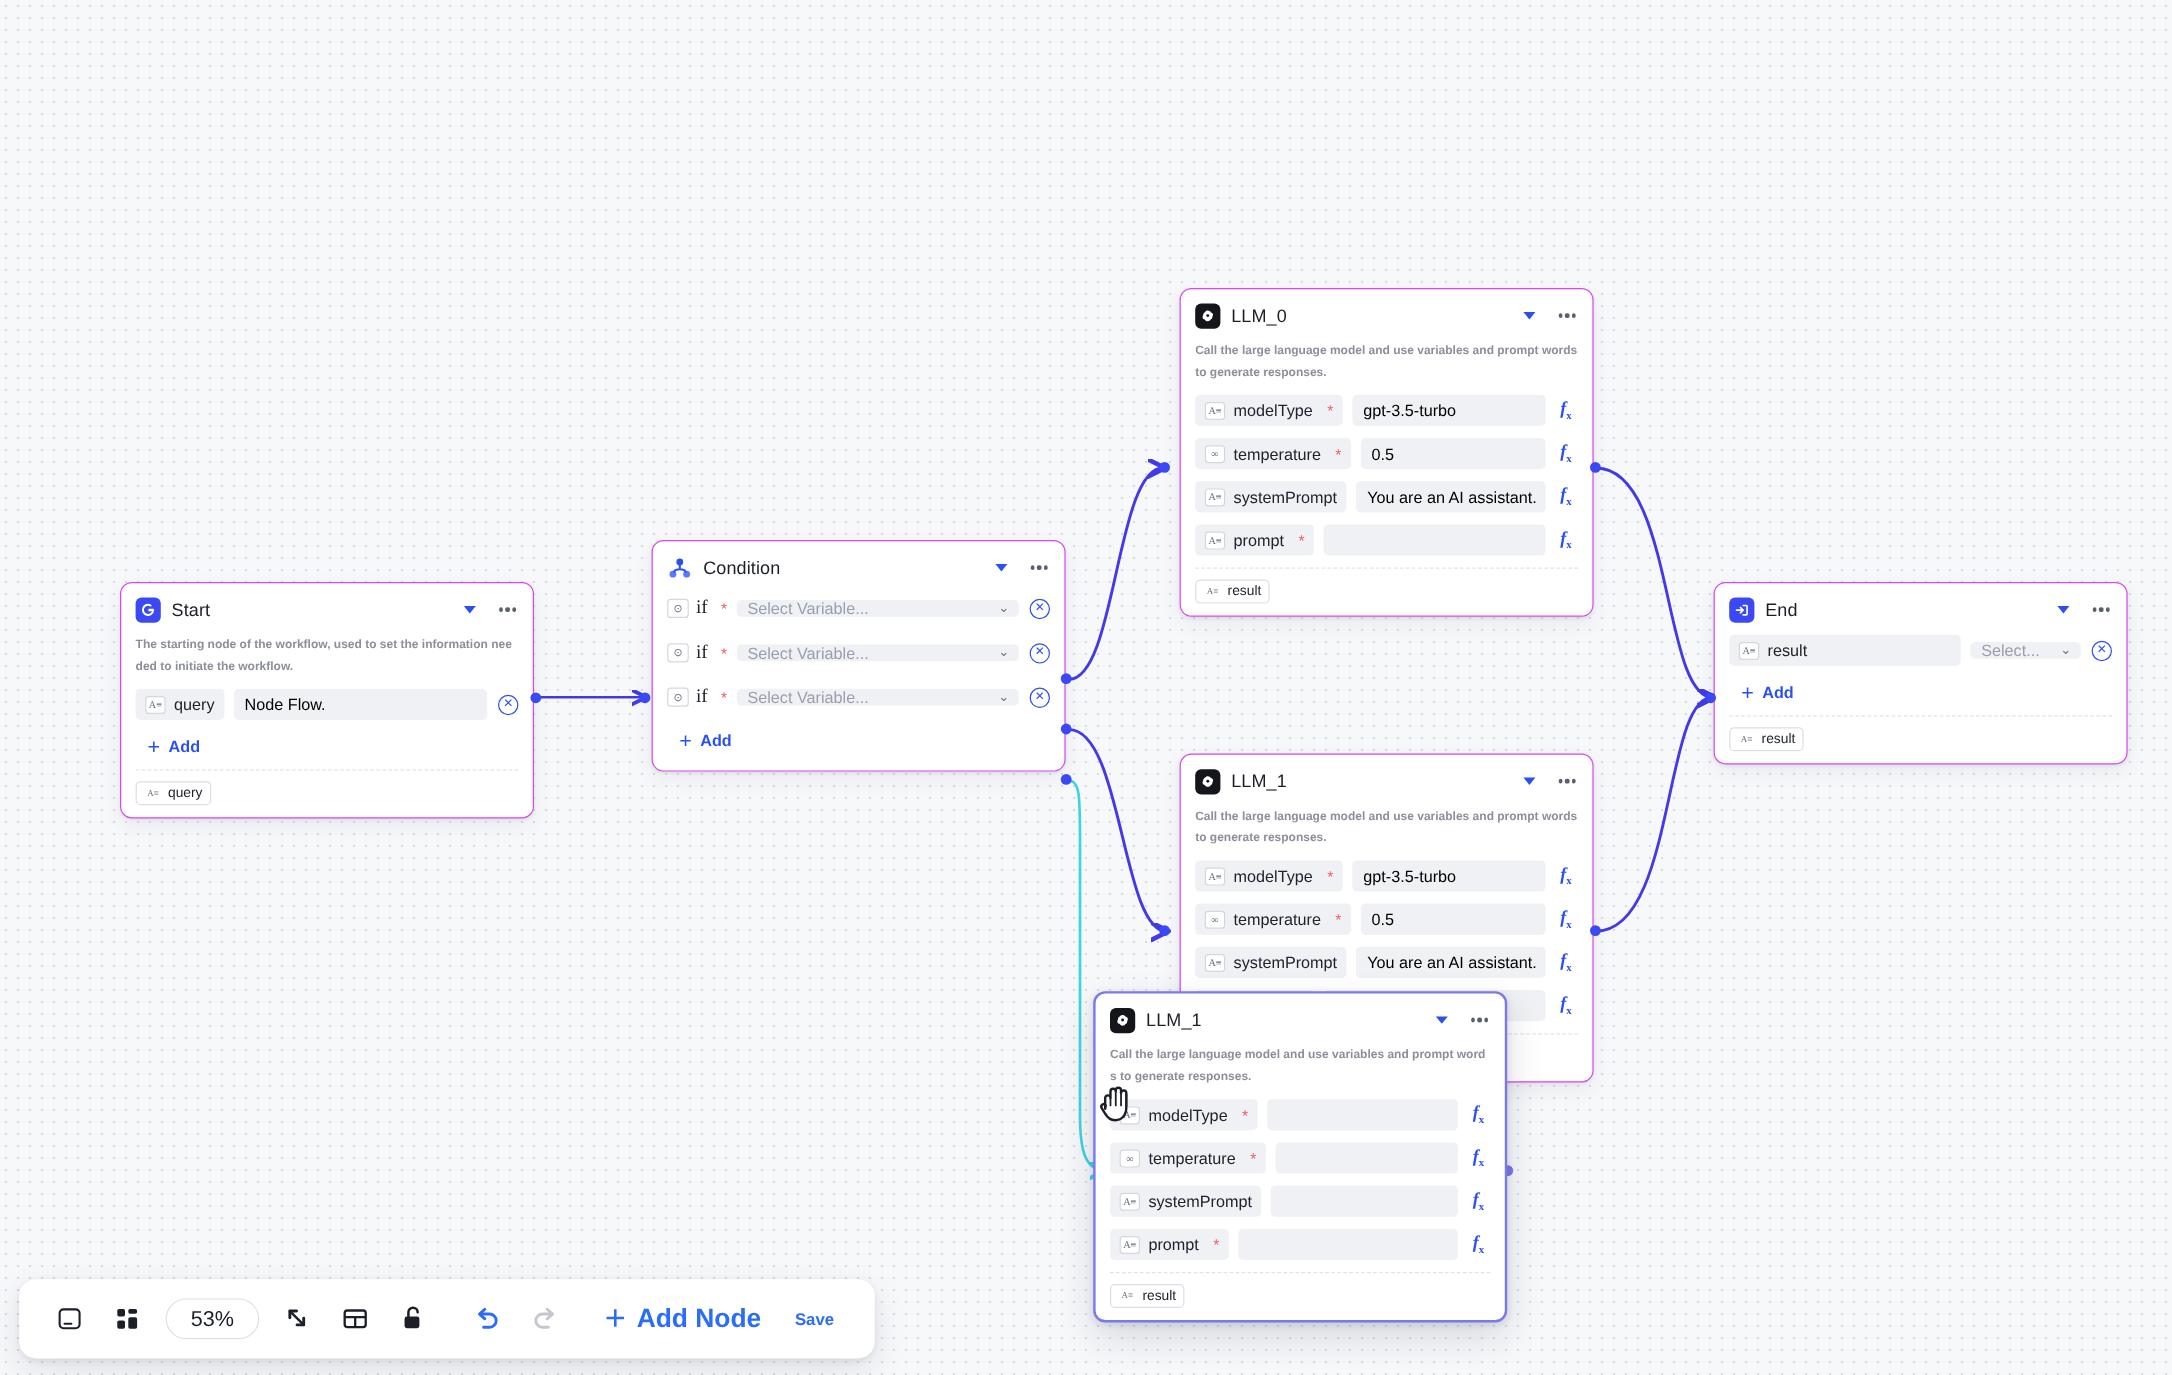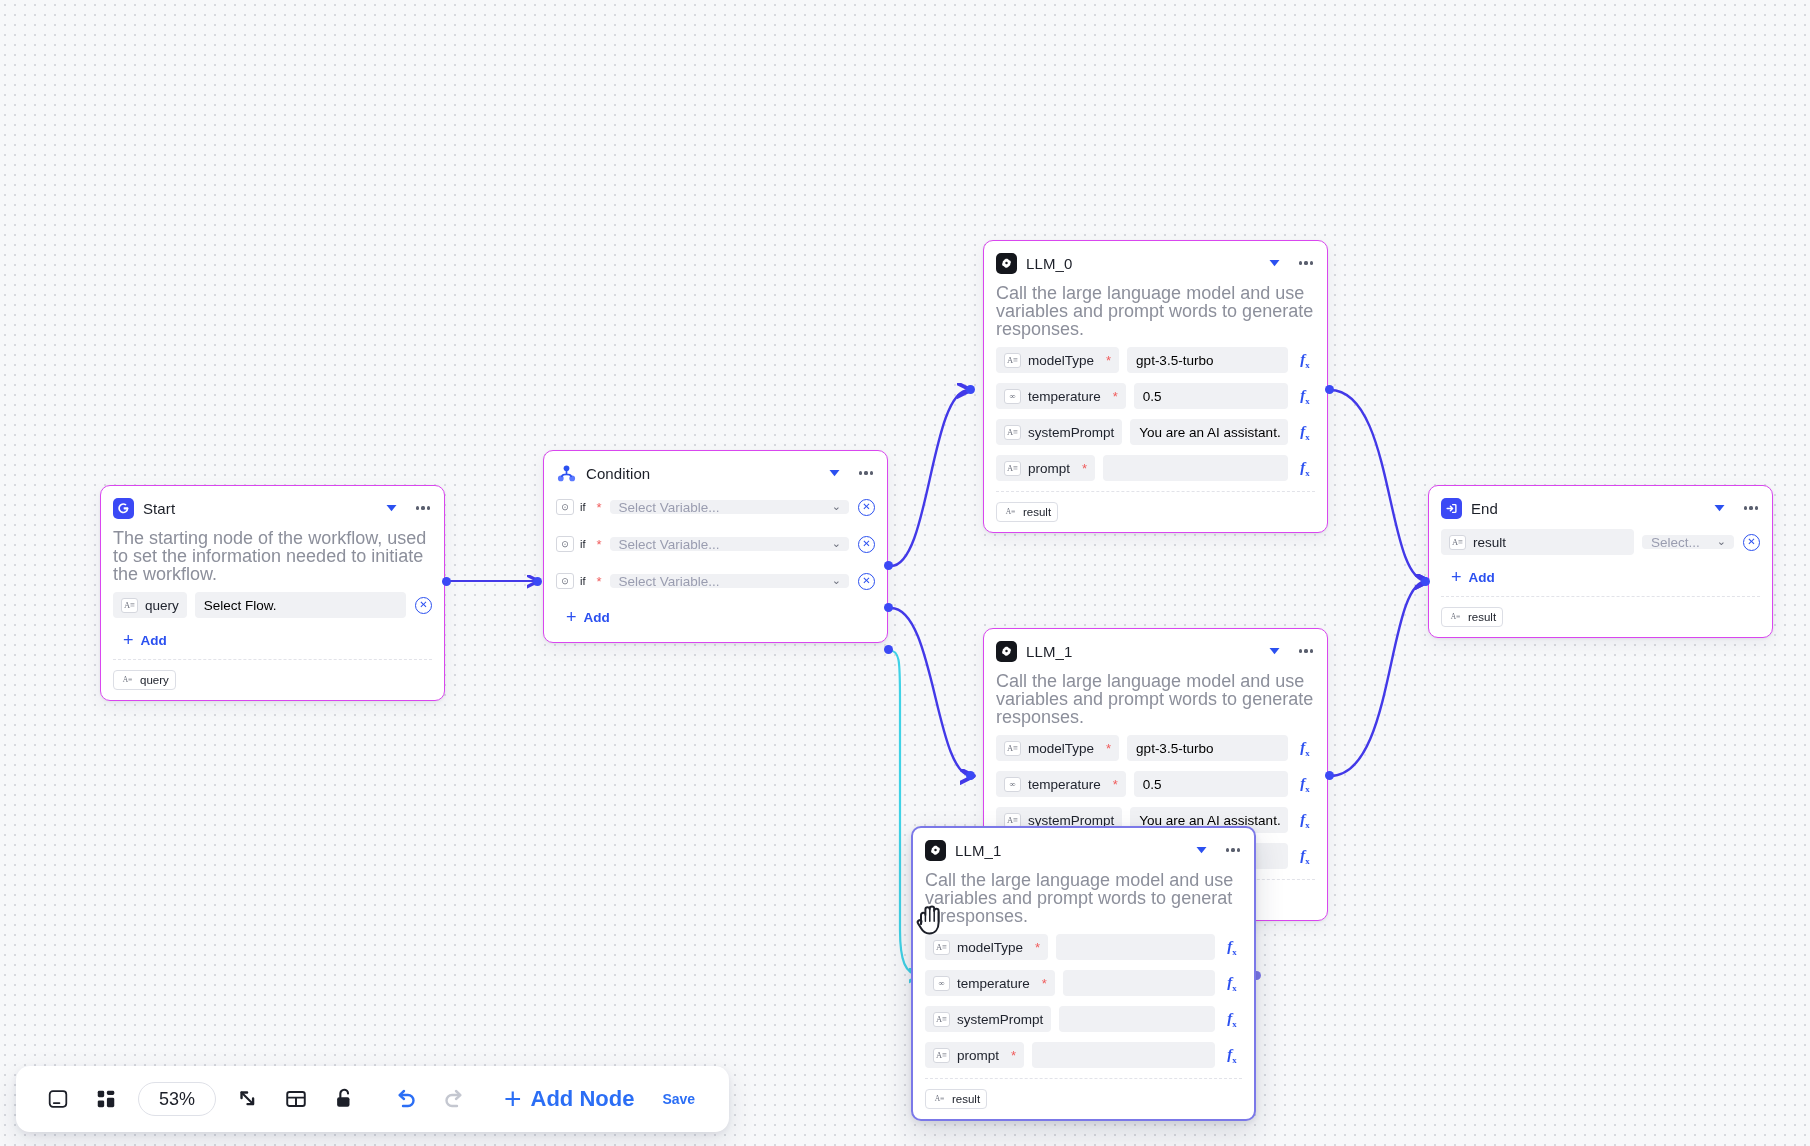--- a/index.html
+++ b/index.html
@@ -53,22 +53,22 @@
     cursor: pointer;
   }
   .hdr-caret svg { display:block; }
   .hdr-dots {
     width: 18px; height: 16px; display: flex; align-items: center; justify-content: center;
     gap: 2.5px; cursor: pointer; margin-left: 6px;
   }
   .hdr-dots i { width: 3.2px; height: 3.2px; border-radius: 50%; background: #5a5f6e; display:block; }
 
   .node-desc {
-    font-size: 18px; line-height: 18px; color: #8c8f9b;
-    margin-bottom: 9px; word-break: break-all;
+    font-size: 10px; line-height: 18px; color: #8c8f9b;
+    margin-bottom: 9px; word-break: break-all; font-weight: bold;
   }
 
   
   .frow { display: flex; align-items: center; height: 26px; margin-bottom: 10px; }
   .fname {
     display: flex; align-items: center; gap: 7px;
     background: #f0f1f4; border-radius: 4px; height: 26px;
     padding: 0 8px; flex: 0 0 auto;
   }
   .type-badge {
@@ -125,21 +125,21 @@
 
   .cond-row { display:flex; align-items:center; height:26px; margin-bottom:11px; }
   .cond-if {
     display:flex; align-items:center; gap:6px; flex:0 0 auto;
   }
   .op-badge {
     width: 18px; height: 16px; border: 1px solid #d5d7de; border-radius: 3px; background:#fff;
     display:flex; align-items:center; justify-content:center;
     font-size: 9px; color:#6b6f7c; line-height:1;
   }
-  .if-text { font-size: 11px; color:#20242e; }
+  .if-text { font-size: 16px; color:#20242e;font-family:Liberation Serif, serif; }
 
   
   .handle {
     position: absolute; width: 9px; height: 9px; border-radius: 50%;
     background: #3b49f5; z-index: 35;
   }
 
   
   #toolbar {
     position: absolute; left: 16px; bottom: 14px;
@@ -227,21 +227,21 @@
           <i></i>
           <i></i>
         </span>
     </div>
     <div class="node-desc">The starting node of the workflow, used to set the information needed to initiate the workflow.</div>
     <div class="frow">
       <span class="fname">
         <span class="type-badge">A≡</span>
         <span class="flabel">query</span>
       </span>
-      <span class="fval">Select Flow.</span>
+      <span class="fval">Node Flow.</span>
       <span class="x-btn">✕</span>
     </div>
     <div class="add-row">
       <span class="plus">+</span>
       <span>Add</span>
     </div>
     <div class="divider"></div>
     <span class="out-chip">
       <span class="type-badge">A≡</span>
       <span>query</span>

